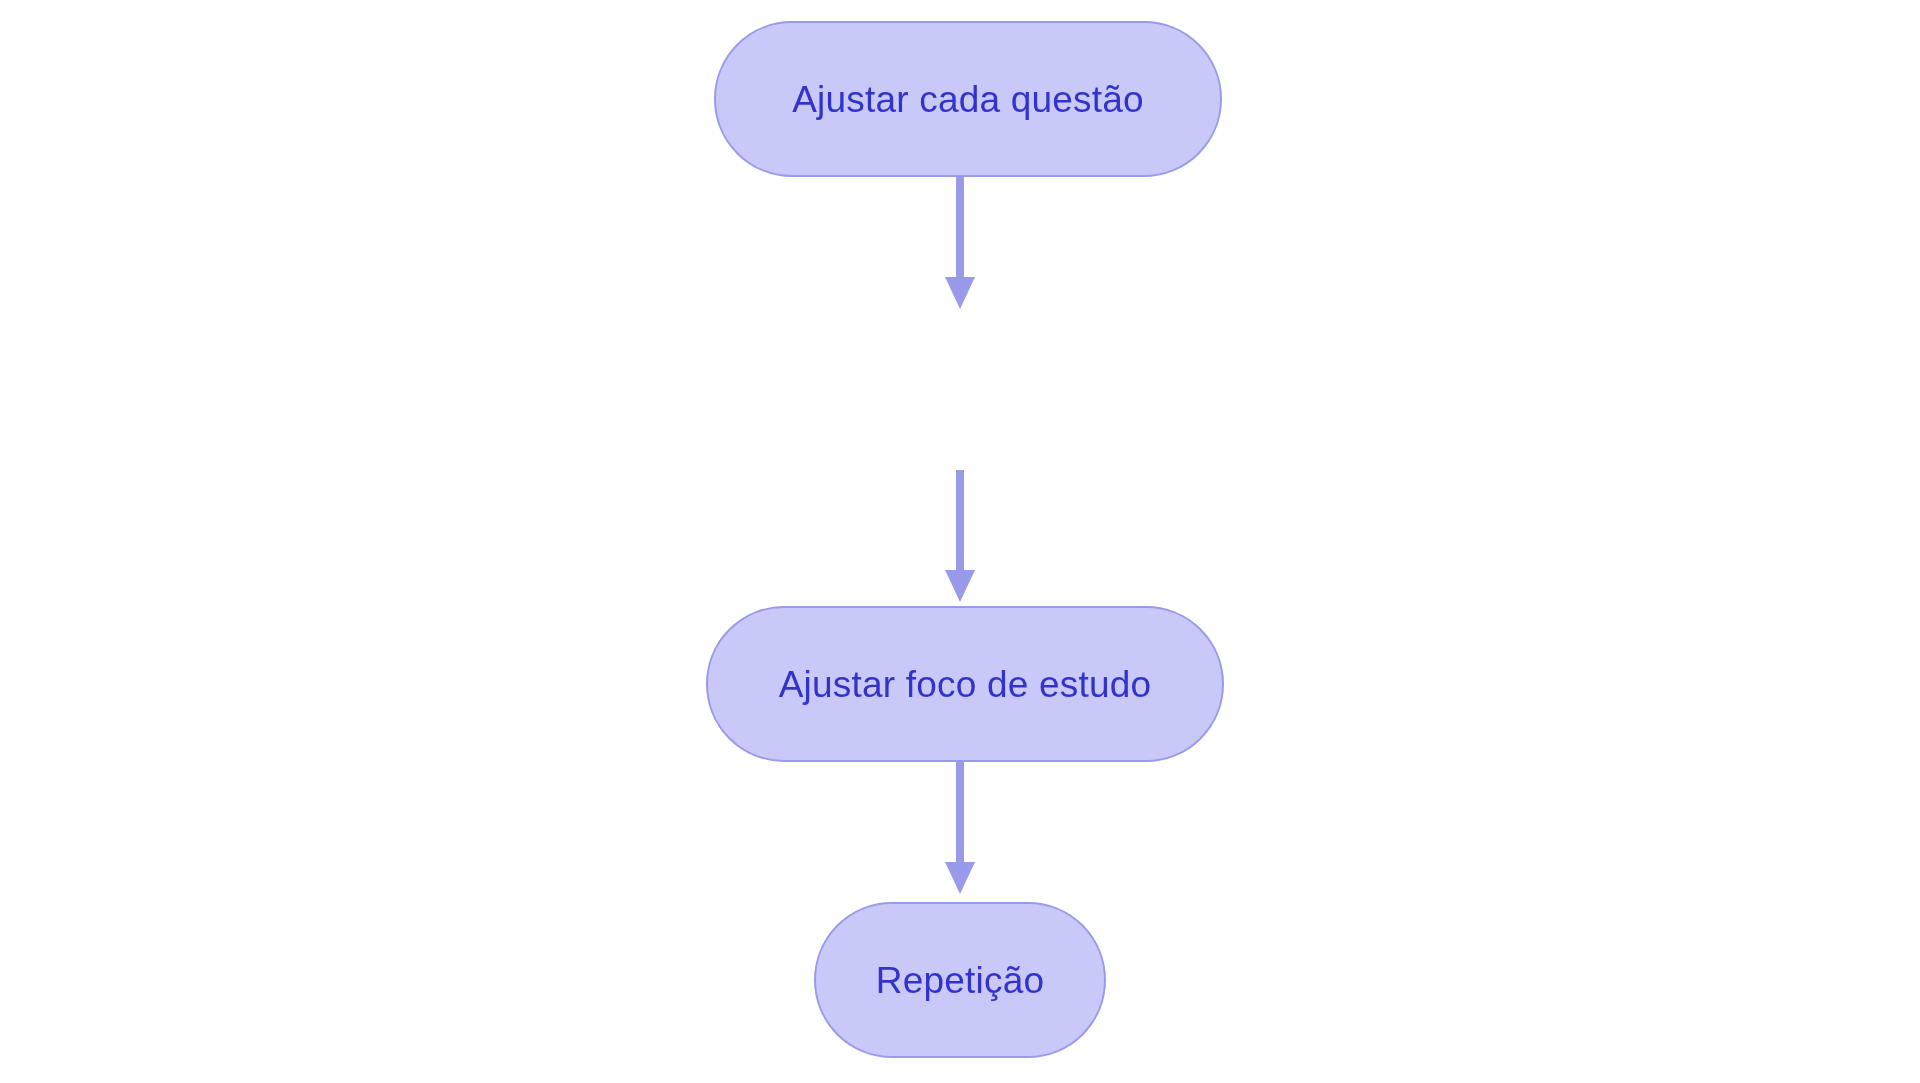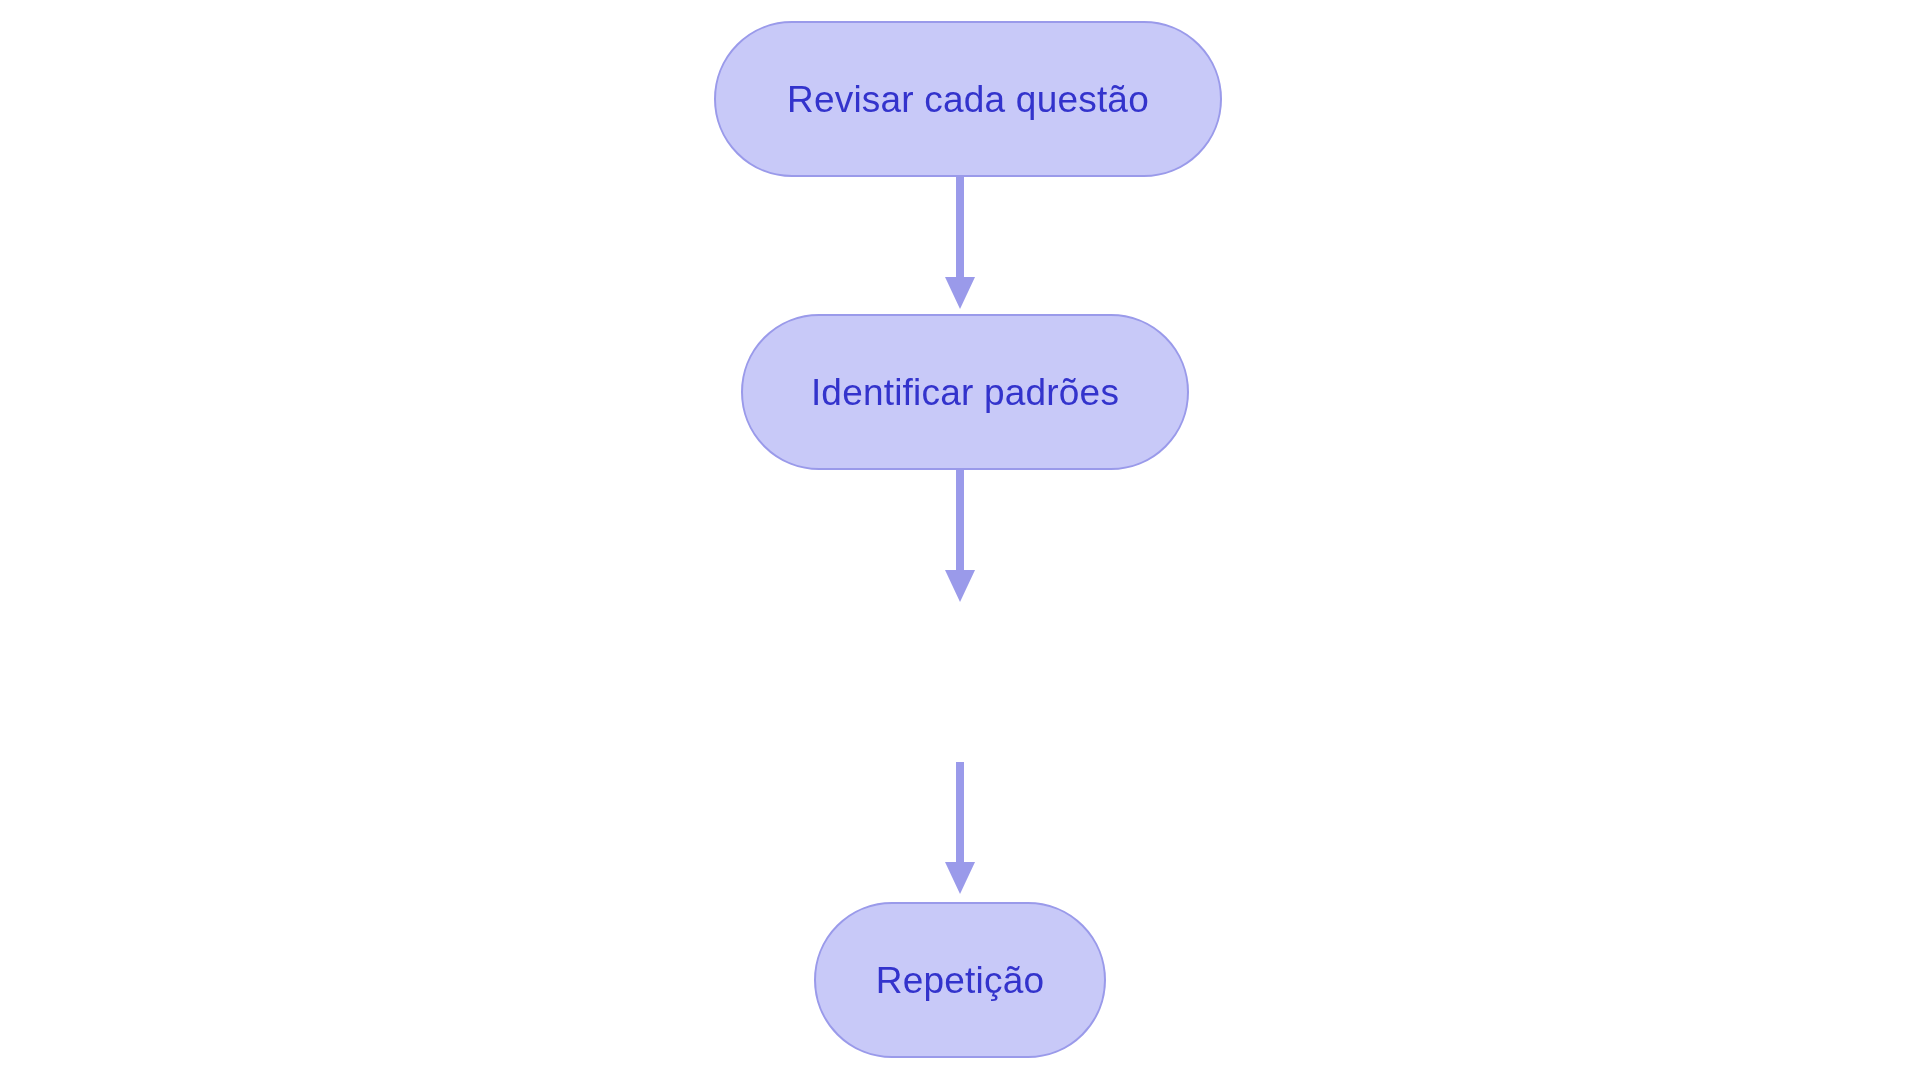--- a/index.html
+++ b/index.html
@@ -81,33 +81,33 @@
   #arrowhead-2 { left: 945px; top: 570px; }
   #arrowhead-3 { left: 945px; top: 862px; }
 </style>
 </head>
 <body>
 
 <div id="flowchart-canvas">
   <div class="flow-column">
 
     <div class="node" id="node-1">
-      <span class="node-label">Revisar cada questão</span>
+      <span class="node-label">Ajustar cada questão</span>
     </div>
 
     <div class="edge" id="edge-1"></div>
     <div class="arrowhead" id="arrowhead-1"></div>
 
-    <div class="node" id="node-2">
-      <span class="node-label">Identificar padrões</span>
-    </div>
 
     <div class="edge" id="edge-2"></div>
     <div class="arrowhead" id="arrowhead-2"></div>
 
+    <div class="node" id="node-3">
+      <span class="node-label">Ajustar foco de estudo</span>
+    </div>
 
     <div class="edge" id="edge-3"></div>
     <div class="arrowhead" id="arrowhead-3"></div>
 
     <div class="node" id="node-4">
       <span class="node-label">Repetição</span>
     </div>
 
   </div>
 </div>

